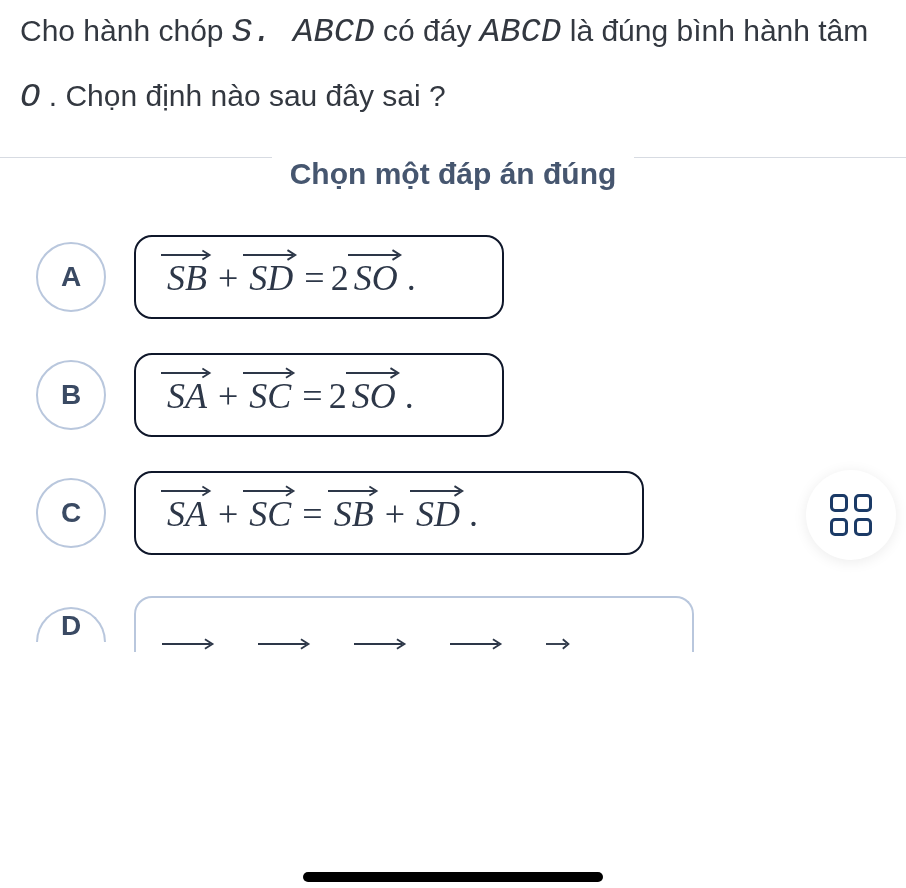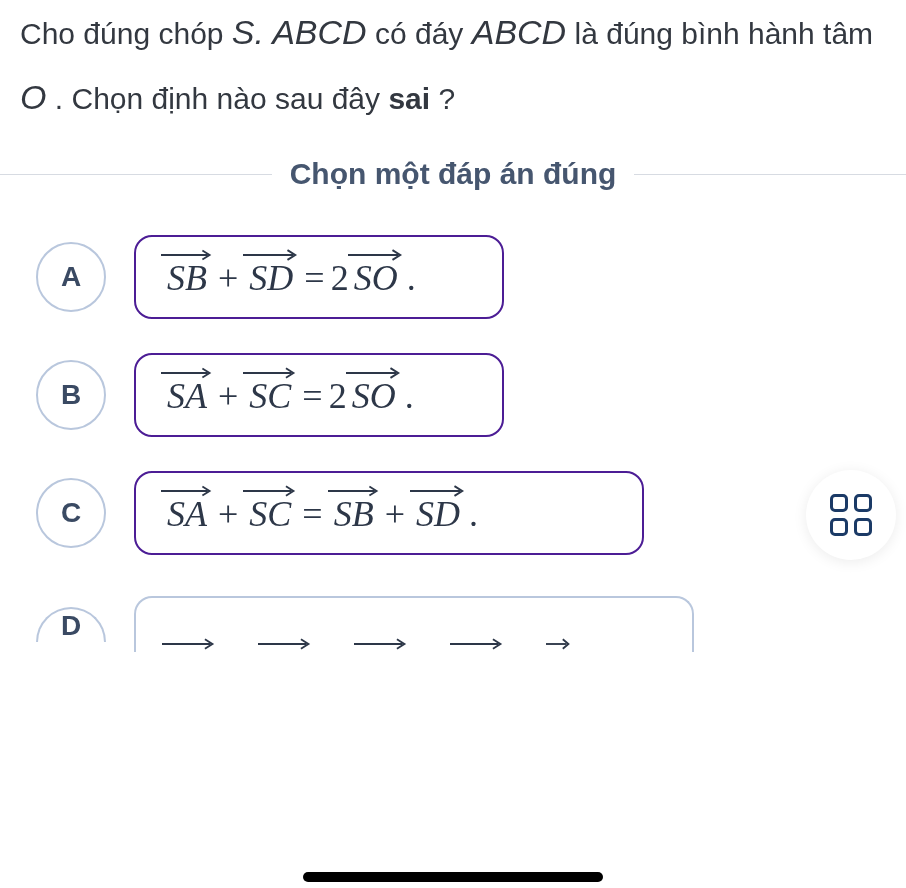--- a/index.html
+++ b/index.html
@@ -10,25 +10,25 @@
     font-family: Arial, Helvetica, sans-serif;
     position: relative;
     overflow: hidden;
   }
   .question-stem {
     padding: 0 20px 0 20px;
     font-size: 30px;
     color: #333840;
     line-height: 1.9;
   }
-  .math-it { font-style: italic; font-family: Liberation Sans, sans-serif; font-size: 34px; }
-  .bold { font-weight: 700; }
+  .math-it { font-style: italic; font-family: Liberation Mono, monospace; font-size: 34px; }
+  .bold { font-weight: 400; }
   .instruction-row {
     display: flex;
-    align-items: center;
+    align-items: flex-start;
     margin: 28px 0 44px 0;
   }
   .instruction-row .line {
     flex: 1;
     height: 1px;
     background: #d7dbe2;
   }
   .instruction-row .txt {
     padding: 0 18px;
     font-size: 30px;
@@ -51,21 +51,21 @@
     display: flex;
     align-items: center;
     justify-content: center;
     font-size: 28px;
     font-weight: 700;
     color: #3a4a63;
     flex: 0 0 auto;
   }
   .answer-box {
     margin-left: 28px;
-    border: 2px solid #4c1d95;
+    border: 2px solid #0f172a;
     border-radius: 18px;
     padding: 18px 26px 18px 26px;
     display: inline-flex;
     align-items: flex-end;
     font-family: 'Times New Roman', serif;
     font-size: 36px;
     color: #2d3748;
     min-height: 84px;
   }
   .answer-box.wide { width: 510px; }
@@ -152,21 +152,21 @@
     width: 300px;
     height: 10px;
     border-radius: 6px;
     background: #000;
   }
 </style>
 </head>
 <body>
 
 <div class="question-stem">
-  <span>Cho đúng chóp </span>
+  <span>Cho hành chóp </span>
   <span class="math-it">S. ABCD</span>
   <span> có đáy </span>
   <span class="math-it">ABCD</span>
   <span> là đúng bình hành tâm </span>
   <span class="math-it">O</span>
   <span>. Chọn định nào sau đây </span>
   <span class="bold">sai</span>
   <span>?</span>
 </div>
 

